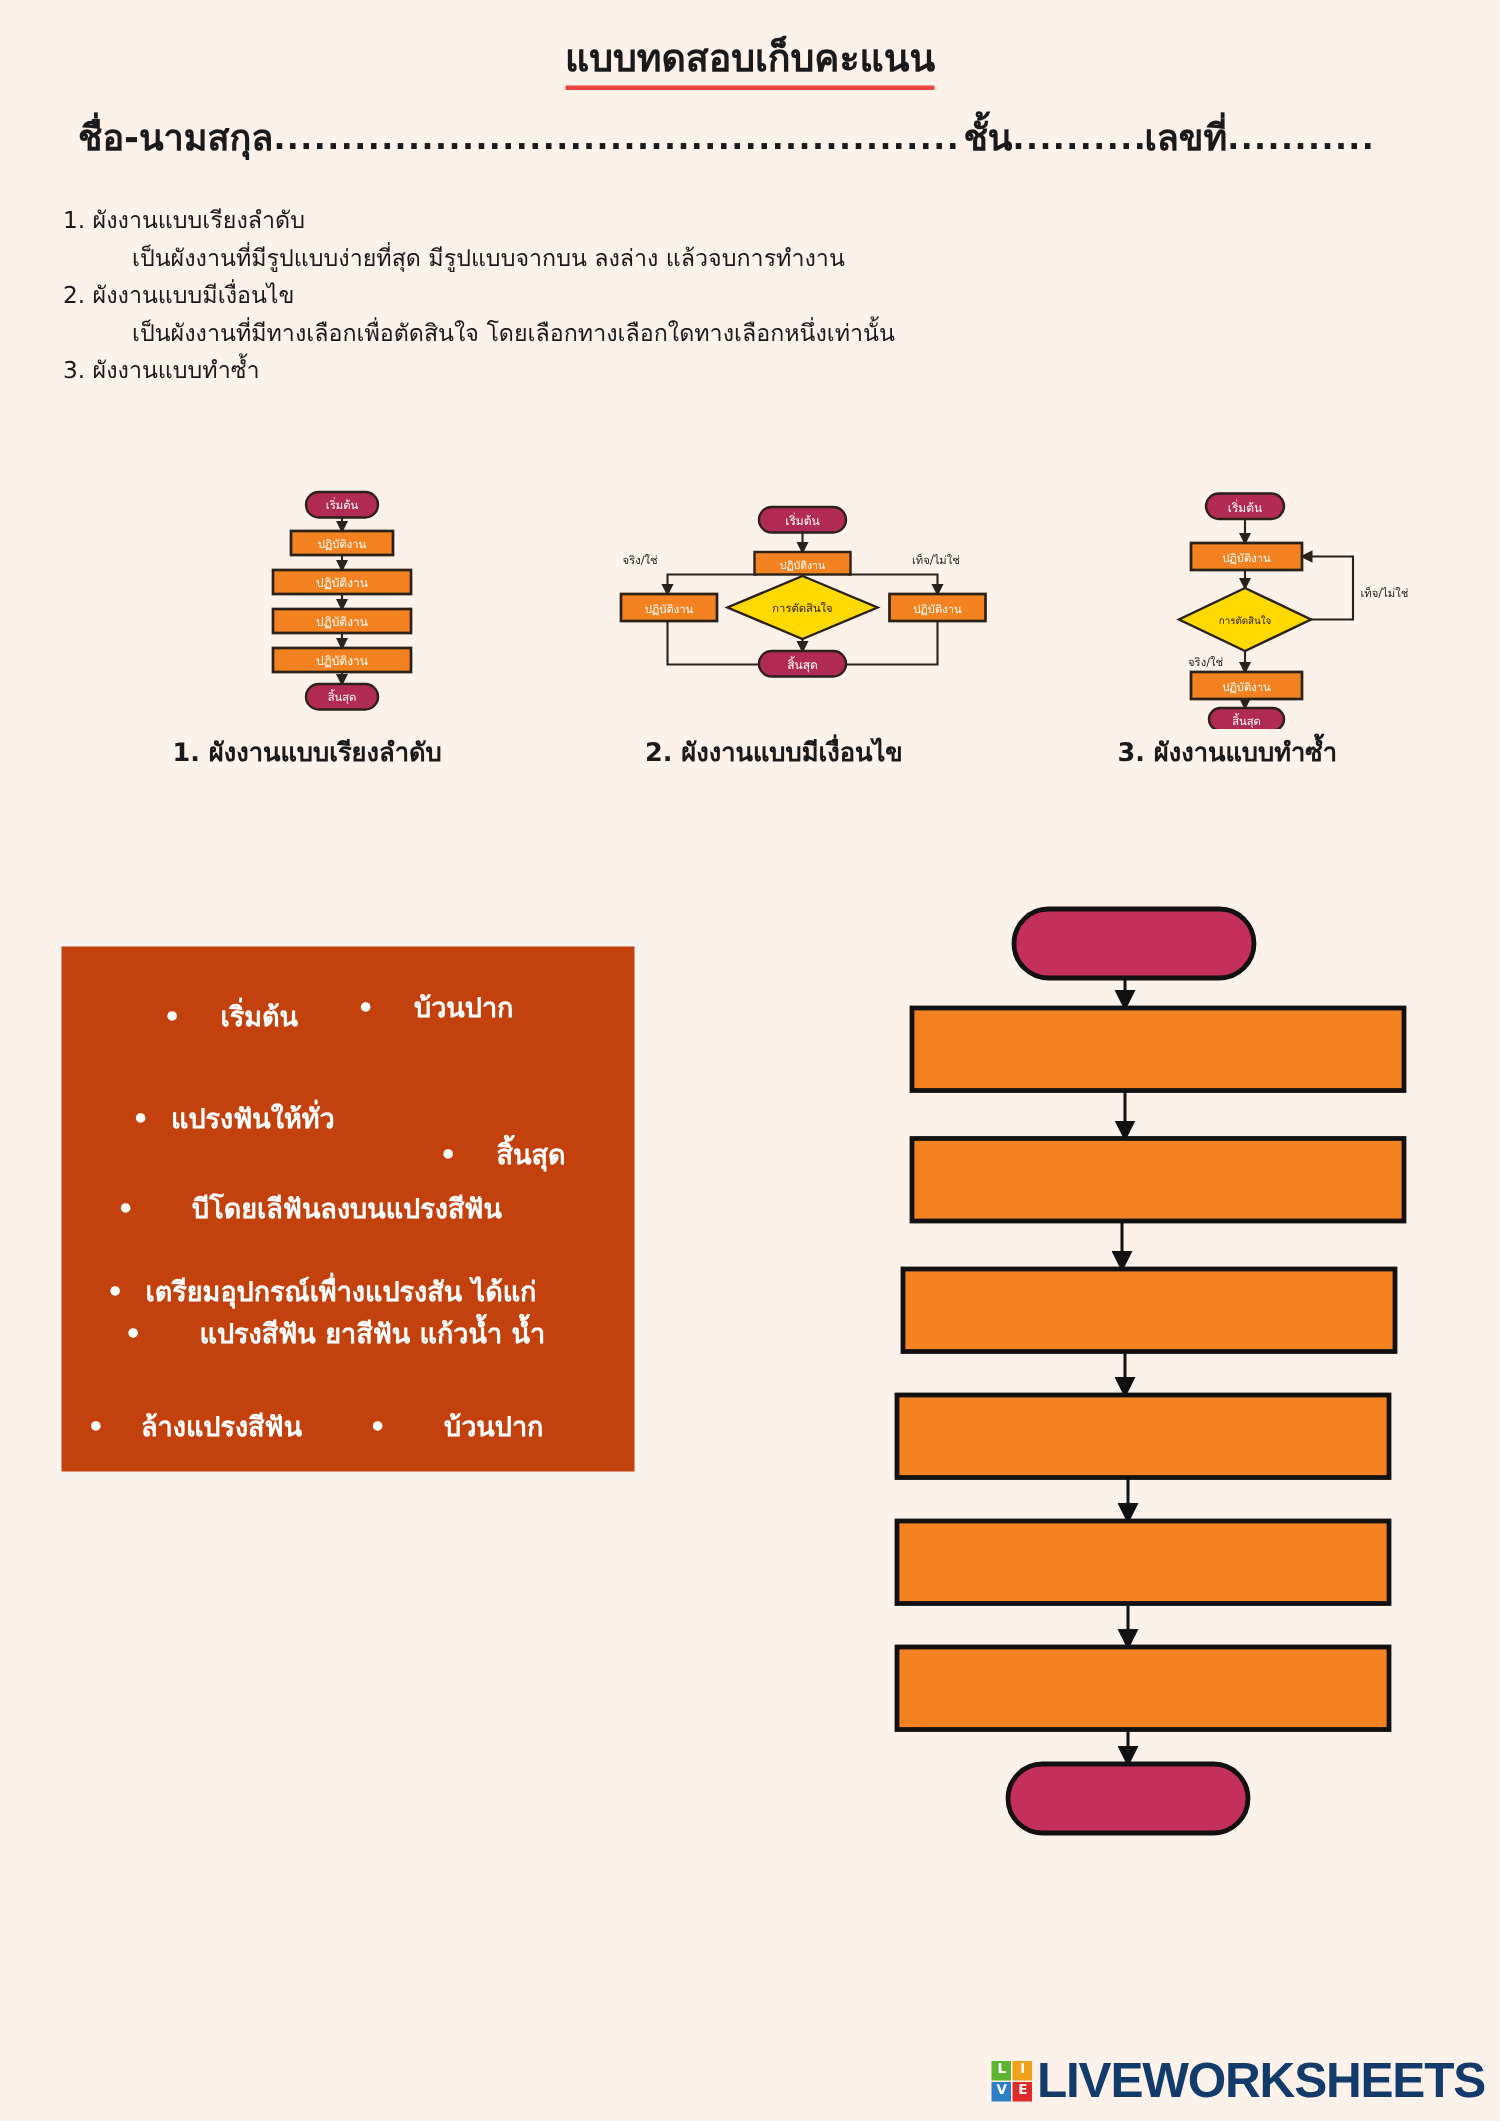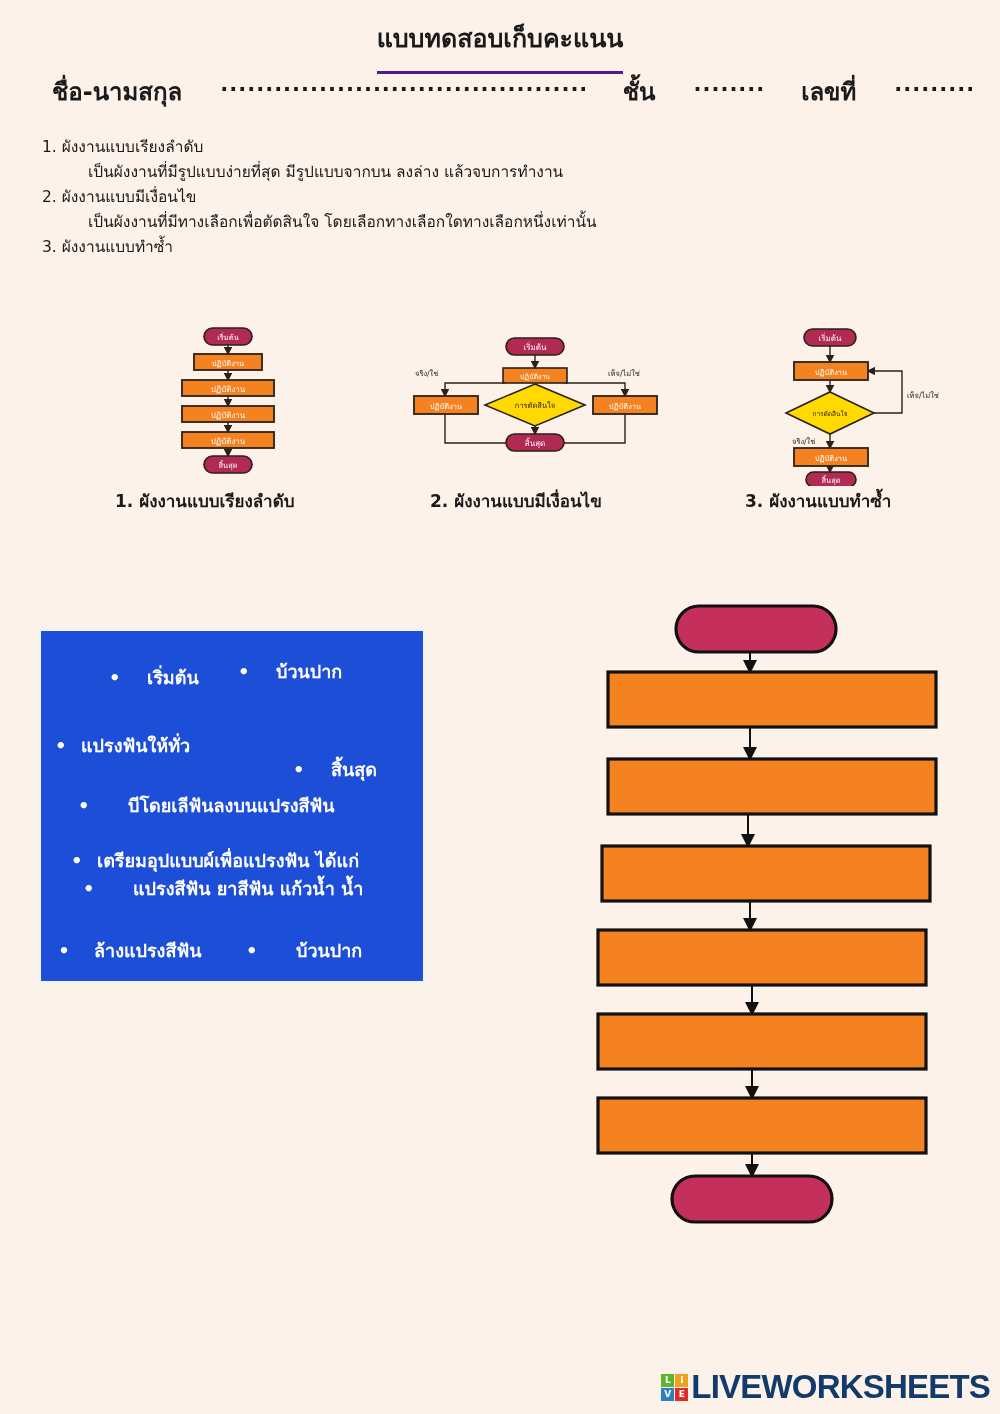--- a/index.html
+++ b/index.html
@@ -27,34 +27,33 @@
     position: absolute;
     top: 18px;
     left: 0;
     width: 1000px;
     text-align: center;
     font-size: 25px;
     font-weight: bold;
     letter-spacing: 0px;
   }
   .doc-title span {
-    border-bottom: 3px solid #4c1d95;
-    padding-bottom: 18px;
+    border-bottom: 3px solid #ef4444;
+    padding-bottom: 4px;
   }
   .name-line {
     position: absolute;
     top: 72px;
     left: 52px;
     width: 920px;
     font-size: 24px;
     font-weight: bold;
     white-space: nowrap;
     display: flex;
-    align-items: flex-start;
-    gap: 38px;
+    align-items: center;
   }
   .dots-fill {
     overflow: hidden;
     letter-spacing: 1px;
     font-size: 21px;
     white-space: nowrap;
   }
   .dots-a { width: 460px; }
   .dots-b { width: 88px; }
   .dots-c { width: 98px; }
@@ -123,21 +122,21 @@
     width: 392px;
     height: 360px;
     background: #f6f2ee;
     padding: 5px;
     box-sizing: border-box;
   }
   .wordbank {
     position: relative;
     width: 100%;
     height: 100%;
-    background: #1d4ed8;
+    background: #c2410c;
   }
   .wb-item {
     position: absolute;
     color: #ffffff;
     font-size: 18px;
     font-weight: bold;
     white-space: nowrap;
   }
   .wb-item .bullet {
     display: inline-block;
@@ -327,31 +326,31 @@
 
 
   <div class="wordbank-outer">
     <div class="wordbank">
       <div class="wb-item" style="left:68px; top:32px;">
         <span class="bullet">•</span><span class="gap-m"></span><span>เริ่มต้น</span>
       </div>
       <div class="wb-item" style="left:197px; top:26px;">
         <span class="bullet">•</span><span class="gap-m"></span><span>บ้วนปาก</span>
       </div>
-      <div class="wb-item" style="left:14px; top:100px;">
+      <div class="wb-item" style="left:47px; top:100px;">
         <span class="bullet">•</span><span class="gap-s"></span><span>แปรงฟันให้ทั่ว</span>
       </div>
       <div class="wb-item" style="left:252px; top:124px;">
         <span class="bullet">•</span><span class="gap-m"></span><span>สิ้นสุด</span>
       </div>
       <div class="wb-item" style="left:37px; top:160px;">
         <span class="bullet">•</span><span class="gap-l"></span><span>บีโดยเลีฟันลงบนแปรงสีฟัน</span>
       </div>
       <div class="wb-item" style="left:30px; top:215px;">
-        <span class="bullet">•</span><span class="gap-s"></span><span>เตรียมอุปแบบผ์เพื่อแปรงฟัน ได้แก่</span>
+        <span class="bullet">•</span><span class="gap-s"></span><span>เตรียมอุปกรณ์เพื่างแปรงสัน ได้แก่</span>
       </div>
       <div class="wb-item" style="left:30px; top:243px;margin-left:12px;">
         <span class="bullet">•</span><span class="gap-l"></span><span>แปรงสีฟัน ยาสีฟัน แก้วน้ำ น้ำ</span>
       </div>
       <div class="wb-item" style="left:15px; top:305px;text-align:center;">
         <span class="bullet">•</span><span class="gap-m"></span><span>ล้างแปรงสีฟัน</span>
       </div>
       <div class="wb-item" style="left:205px; top:305px;">
         <span class="bullet">•</span><span class="gap-l"></span><span>บ้วนปาก</span>
       </div>

